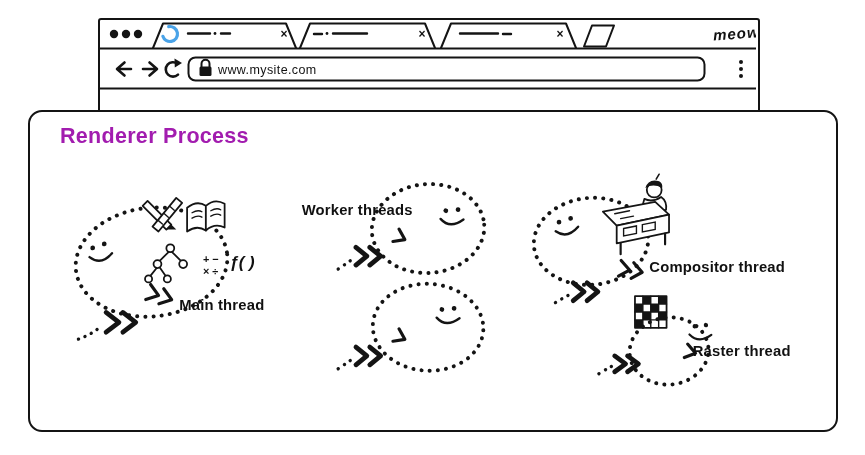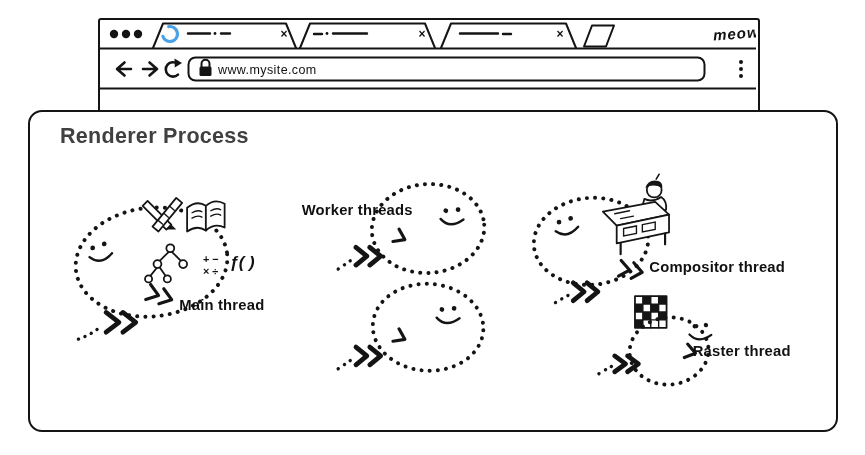--- a/index.html
+++ b/index.html
@@ -9,21 +9,21 @@
 
   
   .browser { position:absolute; left:98px; top:18px; width:662px; height:102px;
              border:2px solid #141414; border-radius:3px; background:#fff; }
   .browser svg { display:block; }
 
   
   .panel { position:absolute; left:28px; top:110px; width:810px; height:322px;
            background:#fff; border:2.5px solid #141414; border-radius:14px; }
   .panel h1 { position:absolute; left:30px; top:12px; font-size:21.5px; font-weight:700;
-              letter-spacing:.3px; color:#404040; }
+              letter-spacing:.3px; color:#a21caf; }
   .diagram { position:absolute; left:0; top:0; width:100%; height:100%; }
 
   text { font-family:"Liberation Sans", sans-serif; }
   .lbl    { font-size:15px; font-weight:700; fill:#111; letter-spacing:.2px; }
   .url    { font-size:12.5px; fill:#111; letter-spacing:.4px; }
   .logo   { font-size:15px; font-style:italic; font-weight:700; fill:#111; letter-spacing:1px; }
   .closex { font-size:12px; font-weight:700; fill:#111; }
   .mathtxt{ font-size:11px; font-weight:700; fill:#111; }
   .fntxt  { font-size:17px; font-weight:700; font-style:italic; fill:#111; }
 

